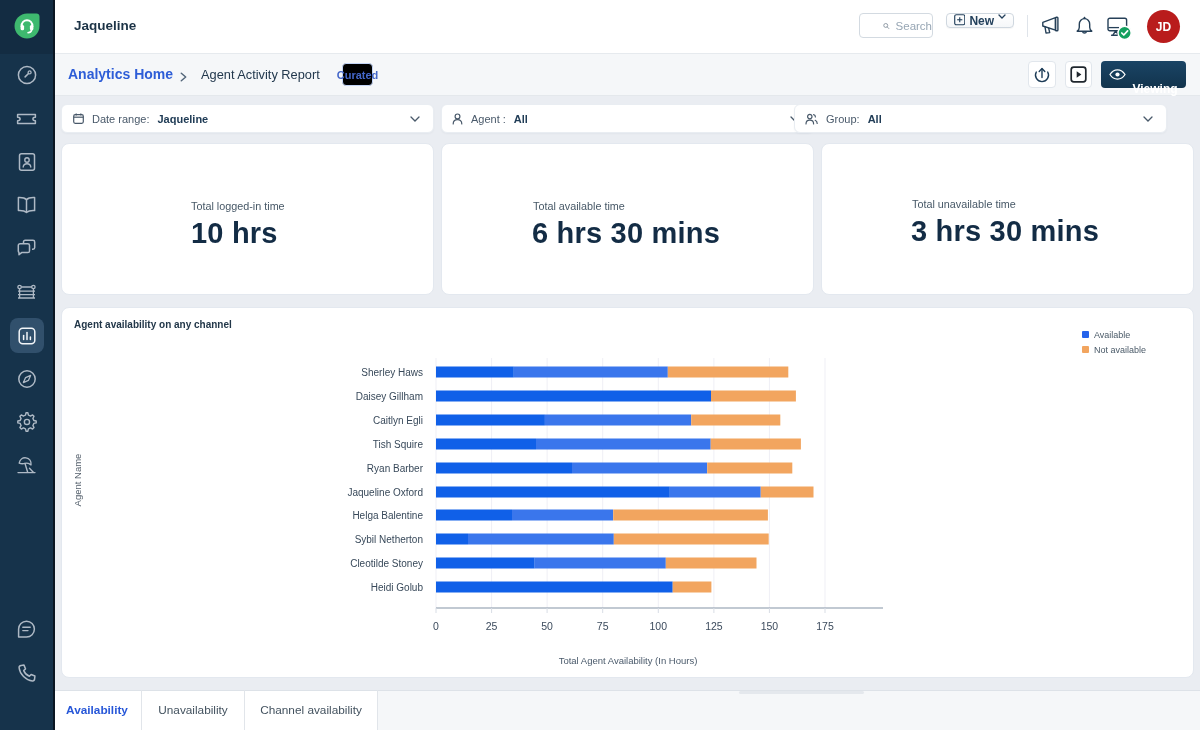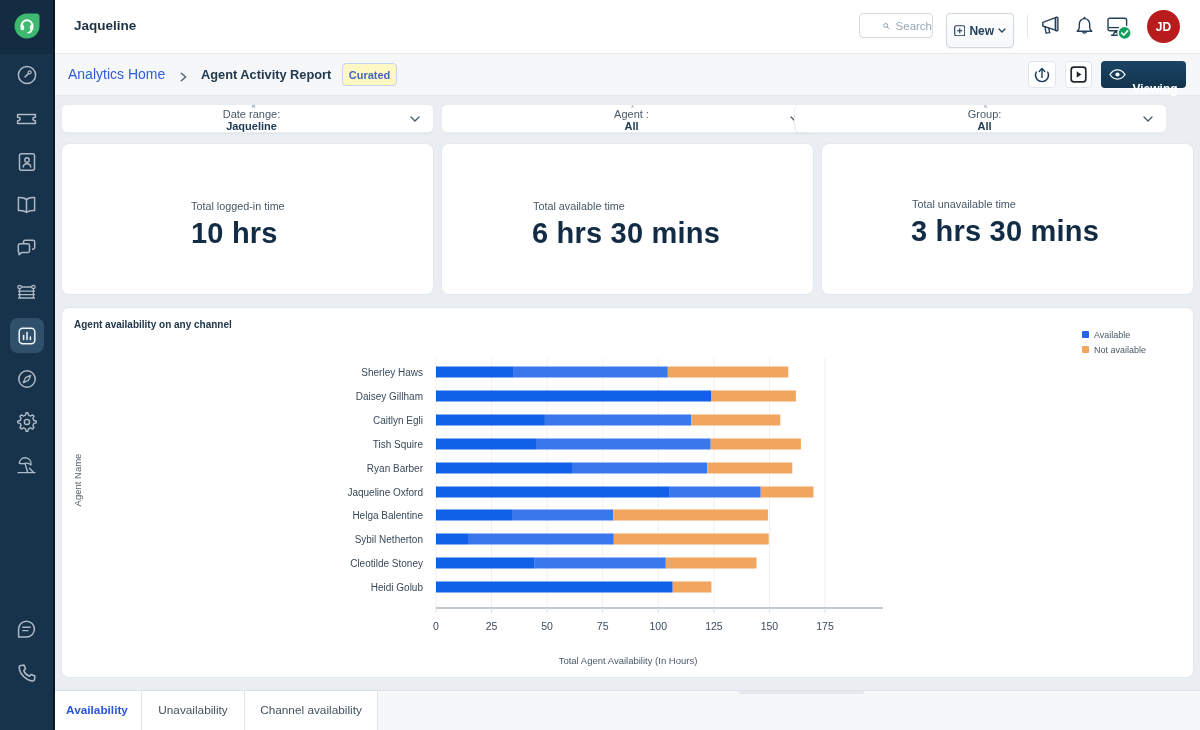--- a/index.html
+++ b/index.html
@@ -11,39 +11,39 @@
 #sidebar { left:0; top:0; width:53px; height:730px; background:#16334b; z-index:5; }
 #logobox { left:0; top:0; width:53px; height:54px; background:#132c42; z-index:6; }
 .navicon { position:absolute; left:0; width:53px; height:24px; display:flex; justify-content:center; align-items:center; z-index:7; }
 #activebg { left:10px; top:318px; width:34px; height:35px; background:#31506c; border-radius:8px; z-index:6; }
 
 
 #topbar { left:53px; top:0; width:1147px; height:54px; background:#ffffff; border-bottom:1px solid #e6eaee; }
 #title { left:74px; top:18px; font-size:13.5px; font-weight:bold; color:#1c3346; }
 #searchbox { left:859px; top:13px; width:74px; height:25px; border:1px solid #d3dae1; border-radius:4px; display:flex; align-items:center; padding-left:23px; }
 #searchbox span { color:#97a6b4; font-size:11.5px; margin-left:6px; }
-#newbtn { left:946px; top:13px; width:68px; height:35px; border:1px solid #cfd7df; border-radius:4px; background:linear-gradient(#ffffff,#f5f7f9); display:flex; align-items:center; justify-content:center; box-shadow:0 1px 1px rgba(0,0,0,0.04); }
+#newbtn { left:946px; top:13px; width:68px; height:15px; border:1px solid #cfd7df; border-radius:4px; background:linear-gradient(#ffffff,#f5f7f9); display:flex; align-items:flex-start; justify-content:center; box-shadow:0 1px 1px rgba(0,0,0,0.04); }
 #newbtn span { font-size:12px; font-weight:bold; color:#24415c; margin:0 4px; }
 #topdivider { left:1027px; top:15px; width:1px; height:22px; background:#dfe4ea; }
 #avatar { left:1147px; top:10px; width:33px; height:33px; border-radius:50%; background:#b91c1c; color:#fff; font-size:12px; font-weight:bold; display:flex; align-items:center; justify-content:center; }
 
 
 #crumbrow { left:53px; top:54px; width:1147px; height:42px; background:#f5f7f9; border-bottom:1px solid #e4e8ec; }
-#crumb1 { left:68px; top:66px; font-size:14px; font-weight:normal; color:#2d5dd7; }
+#crumb1 { left:68px; top:66px; font-size:14px; font-weight:bold; color:#2d5dd7; }
 #crumbsep { left:180px; top:68px; }
-#crumb2 { left:201px; top:67px; font-size:12.8px; font-weight:bold; color:#22384d; }
-#curated { left:342px; top:63px; width:55px; height:23px; border:1px solid #c3d4f6; background:#fef9c3; border-radius:4px; display:flex; align-items:center; justify-content:center; font-size:11px; font-weight:bold; color:#4467c9; }
+#crumb2 { left:201px; top:67px; font-size:12.8px; font-weight:normal; color:#22384d; }
+#curated { left:342px; top:63px; width:31px; height:23px; border:1px solid #c3d4f6; background:#000000; border-radius:4px; display:flex; align-items:center; justify-content:center; font-size:11px; font-weight:bold; color:#4467c9; }
 .iconbtn { position:absolute; background:#fff; border:1px solid #e1e6ec; border-radius:4px; display:flex; align-items:center; justify-content:center; }
 #exportbtn { left:1028px; top:61px; width:28px; height:27px; }
 #playbtn { left:1065px; top:61px; width:27px; height:27px; }
 #viewingbtn { left:1101px; top:61px; width:85px; height:27px; background:linear-gradient(#1a4465,#12344d); border-radius:4px; display:flex; align-items:center; justify-content:center; }
 #viewingbtn span { color:#fff; font-size:12px; font-weight:bold; margin-left:6px;margin-top:28px; }
 
 
-.pill { position:absolute; top:104px; height:29px; width:373px; background:#fff; border:1px solid #e9edf2; border-radius:6px; box-shadow:0 1px 2px rgba(30,50,70,0.04); display:flex; align-items:center;flex-direction:column; }
+.pill { position:absolute; top:104px; height:29px; width:373px; background:#fff; border:1px solid #e9edf2; border-radius:6px; box-shadow:0 1px 2px rgba(30,50,70,0.04); display:flex; align-items:center; }
 .pill .lab { font-size:11px; color:#49596a; margin-left:8px; }
 .pill .val { font-size:11px; font-weight:bold; color:#203c56; margin-left:8px; }
 .pill .chev { position:absolute; right:13px; top:11px; }
 #pill1 { left:61px; } #pill2 { left:441px; } #pill3 { left:794px; }
 
 
 .card { position:absolute; top:143px; width:373px; height:152px; background:#fff; border:1px solid #e3e8ef; border-radius:8px; }
 #card1 { left:61px; } #card2 { left:441px; } #card3 { left:821px; }
 .stat-label { position:absolute; font-size:10.8px; color:#475867; }
 .stat-value { position:absolute; font-size:29px; font-weight:bold; color:#132c45; letter-spacing:0.2px; }

